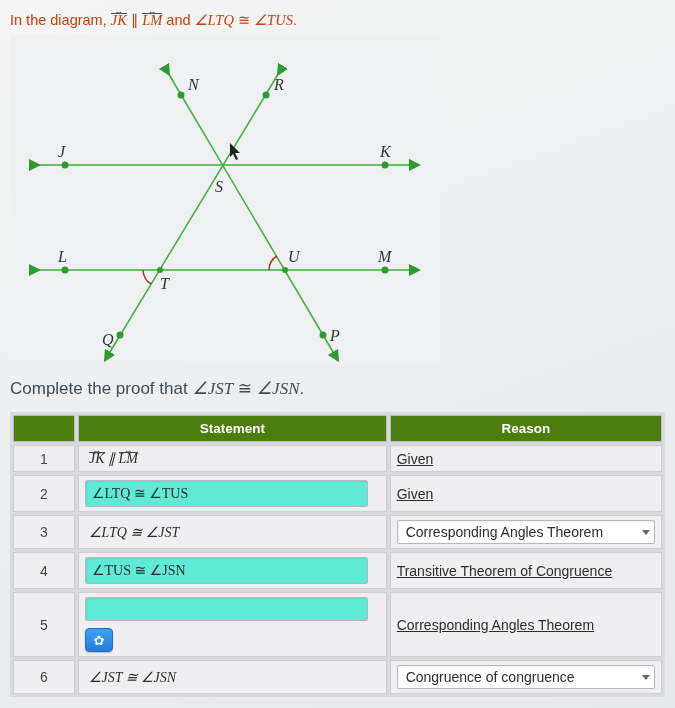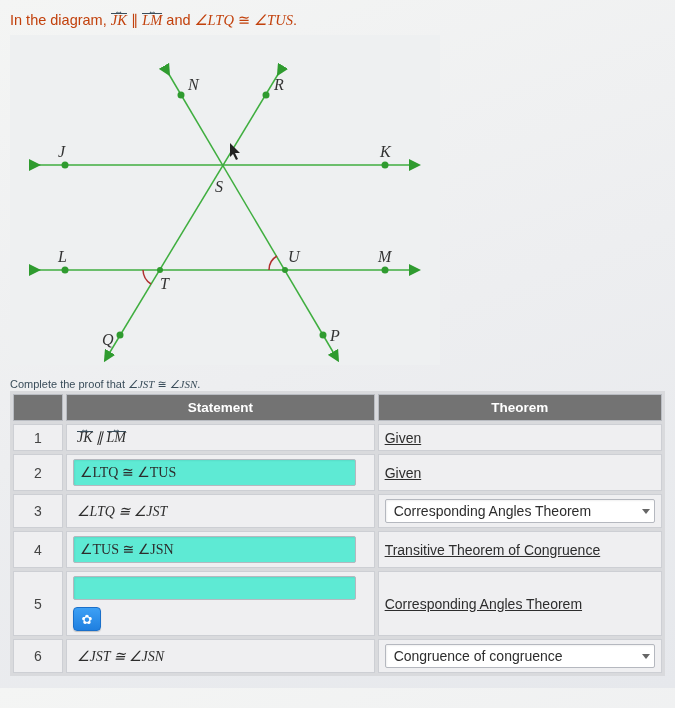--- a/index.html
+++ b/index.html
@@ -18,33 +18,33 @@
   .bar::before {
     content: ''; position: absolute; top: 1px; left: 0; right: 0;
     border-top: 1px solid #3a4d5a;
   }
   .arrowboth::after, .arrowright::after {
     position: absolute; top: -4px; font-size: 9px; font-style: normal;
     color: #3a4d5a;
   }
   .arrowboth::after { content: '↔'; left: 50%; transform: translateX(-50%); top:-6px;}
   .diagram { margin: 6px 0 10px 0; }
-  .second-prompt { color: #3a4d5a; font-size: 11px; margin: 10px 0 0 0; }
+  .second-prompt { color: #3a4d5a; font-size: 17px; margin: 10px 0 13px 0; }
   table.proof {
     border-collapse: separate;
     border-spacing: 3px;
     width: 100%;
     background: #d9dadd;
   }
   table.proof th {
-    background: #737373;
+    background: #4d7c0f;
     color: #fff;
     font-weight: bold;
     font-size: 13.5px;
-    padding: 5px 13px;
+    padding: 5px 19px;
     border: 1px solid #b9bcc2;
   }
   table.proof td {
     background: #efeff1;
     border: 1px solid #cdcfd4;
     padding: 4px 6px;
     vertical-align: middle;
     font-size: 14px;
   }
   td.numcell { width: 22px; text-align: center; color: #444; }
@@ -176,21 +176,21 @@
 
 <div class="second-prompt">
   <span>Complete the proof that </span><span class="math-line">∠JST</span><span> ≅ </span><span class="math-line">∠JSN</span><span>.</span>
 </div>
 
 <table class="proof">
   <tbody>
       <tr>
     <th style="width:22px"></th>
     <th style="width:48%">Statement</th>
-    <th>Theorem</th>
+    <th>Reason</th>
   </tr>
 
   <tr>
     <td class="numcell">1</td>
     <td>
       <span class="static-stmt">
         <span class="bar arrowboth"><span>JK</span></span>
         <span> ∥ </span>
         <span class="bar arrowboth"><span>LM</span></span>
       </span>

